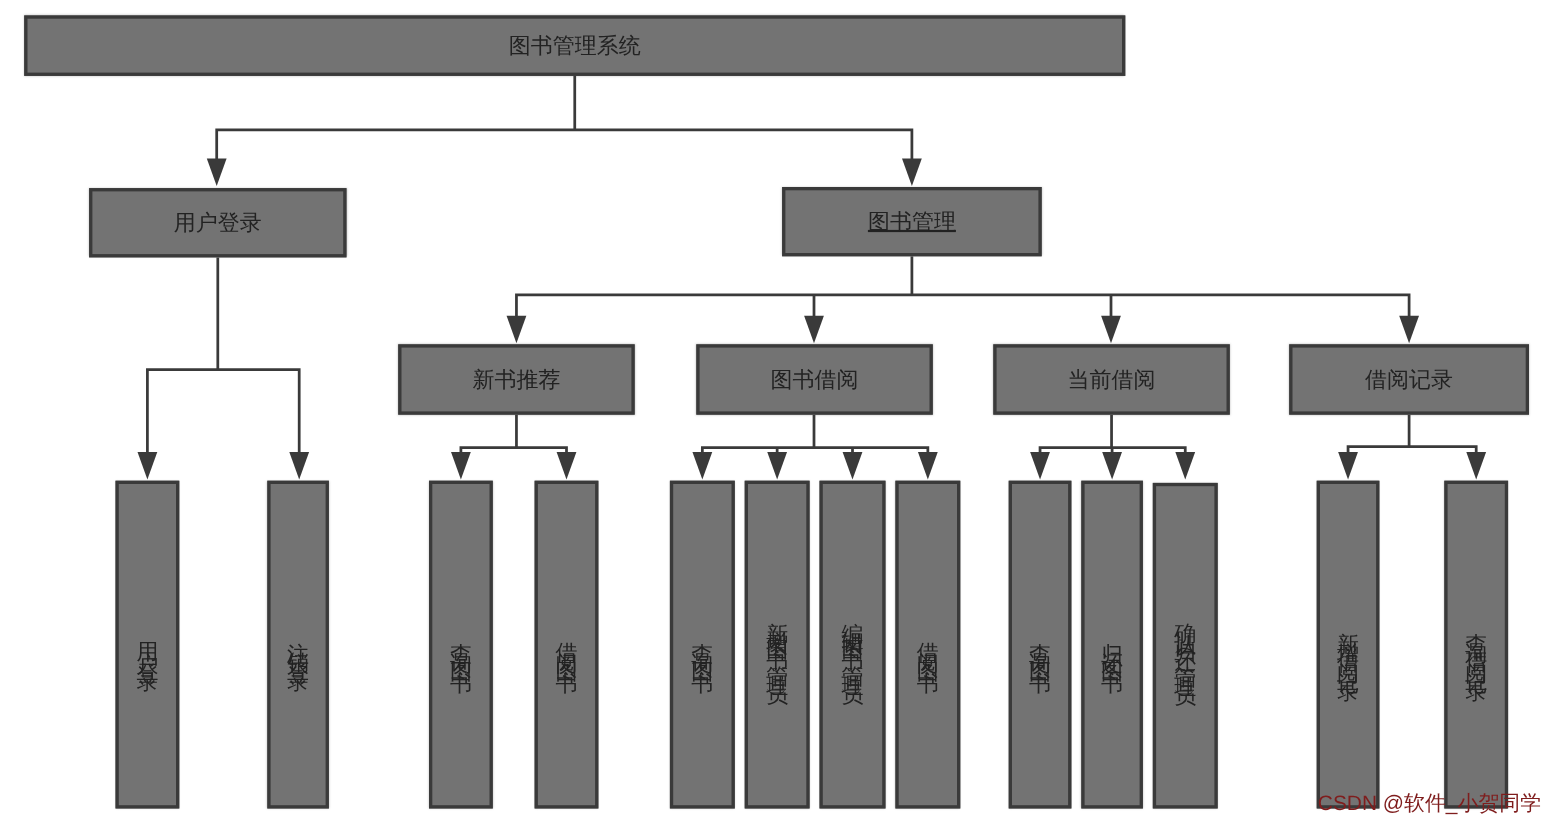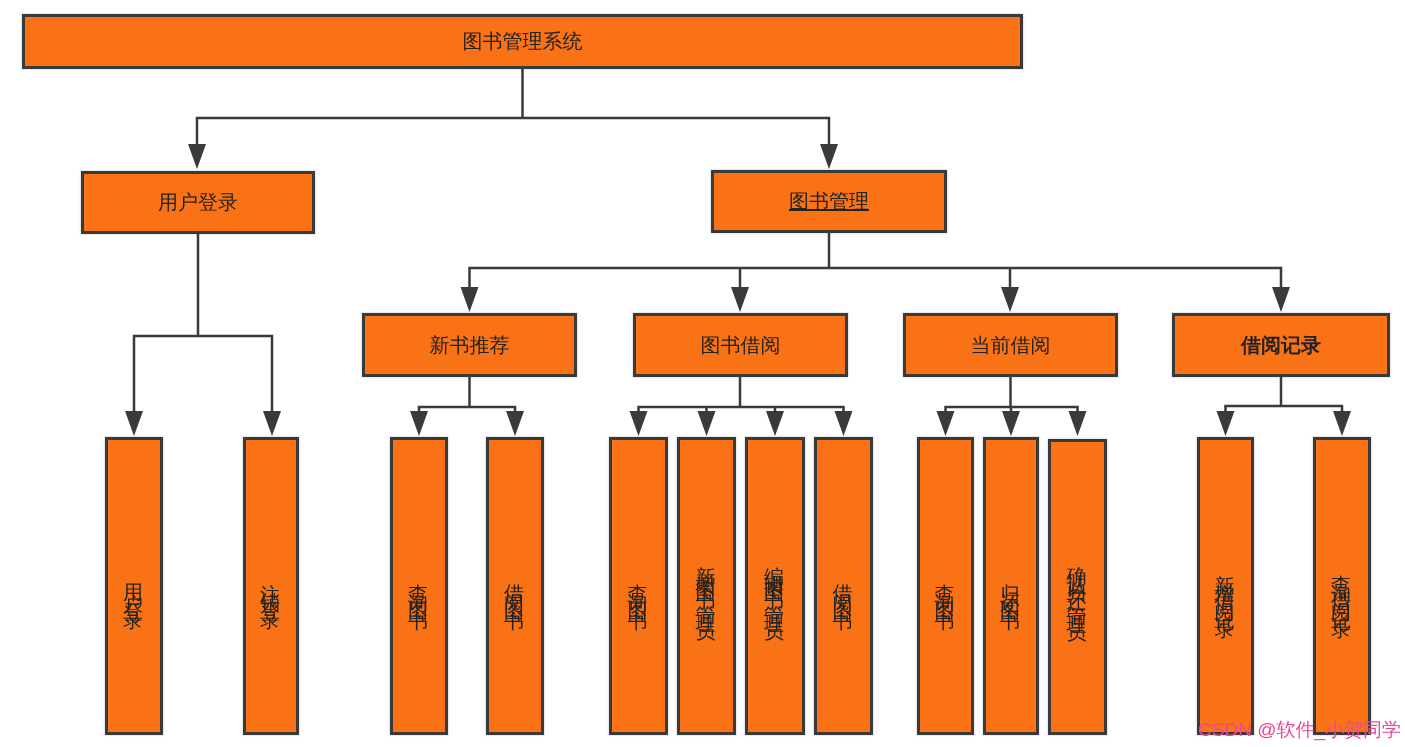--- a/index.html
+++ b/index.html
@@ -19,21 +19,21 @@
     position: absolute;
     left: 0; top: 0;
     width: 1405px;
     height: 747px;
     pointer-events: none;
   }
   .node {
     position: absolute;
     box-sizing: border-box;
     border: 3px solid #3a3a3a;
-    background: #f97316;
+    background: #737373;
     display: flex;
     align-items: center;
     justify-content: center;
     box-shadow: 0 0 2px rgba(60,60,60,0.35);
     color: #222222;
   }
   .hnode span {
     font-size: 20px;
     color: #222222;
     white-space: nowrap;
@@ -47,21 +47,21 @@
     white-space: nowrap;
   }
   .vnode.long span {
     letter-spacing: 8px;
   }
   #watermark {
     position: absolute;
     right: 4px;
     top: 717px;
     font-size: 19px;
-    color: #ec4899;
+    color: #7f1d1d;
     z-index: 5;
     white-space: nowrap;
   }
 </style>
 </head>
 <body>
 
 <div id="stage">
 
   <svg id="wires" viewBox="0 0 1405 747" xmlns="http://www.w3.org/2000/svg">
@@ -139,21 +139,21 @@
 
   <div class="node hnode" style="left:633px; top:313px; width:215px; height:64px;">
     <span>图书借阅</span>
   </div>
   <div class="node hnode" style="left:362px; top:313px; width:215px; height:64px;">
     <span>新书推荐</span>
   </div>
   <div class="node hnode" style="left:903px; top:313px; width:215px; height:64px;">
     <span>当前借阅</span>
   </div>
-  <div class="node hnode" style="left:1172px; top:313px; width:218px; height:64px;font-weight:bold;">
+  <div class="node hnode" style="left:1172px; top:313px; width:218px; height:64px;">
     <span>借阅记录</span>
   </div>
 
   <div class="node vnode" style="left:105px; top:437px; width:58px; height:298px;">
     <span>用户登录</span>
   </div>
   <div class="node vnode" style="left:243px; top:437px; width:56px; height:298px;">
     <span>注销登录</span>
   </div>
 

